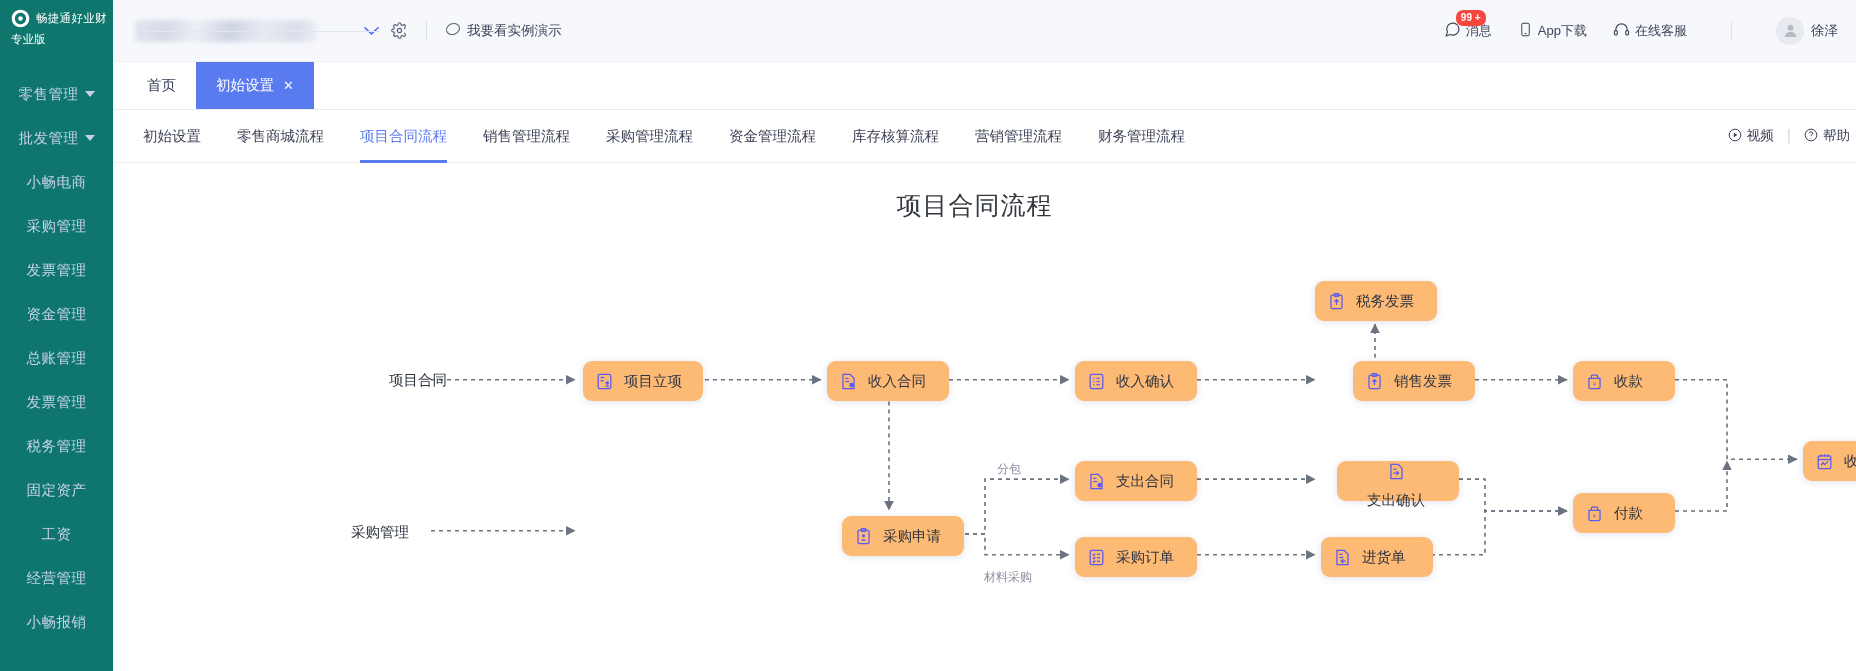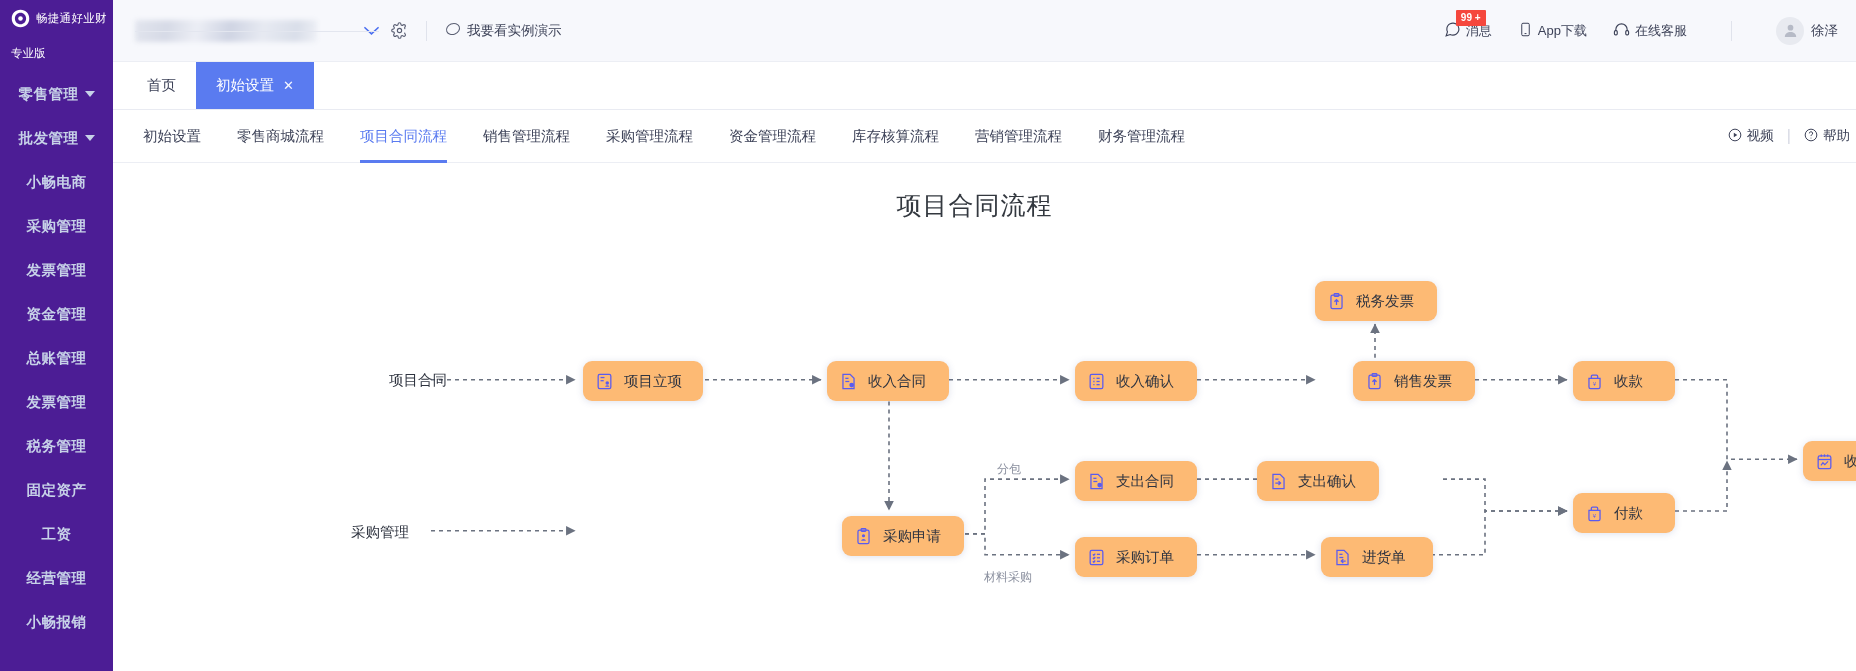--- a/index.html
+++ b/index.html
@@ -5,37 +5,37 @@
   * { box-sizing: border-box; margin: 0; padding: 0; }
   html, body {
     width: 1856px; height: 671px;
     font-family: "Liberation Sans", "DejaVu Sans", sans-serif;
     background: #ffffff; overflow: hidden;
   }
   .app { position: relative; width: 1856px; height: 671px; display: flex; }
 
   
   .sidebar {
-    width: 113px; height: 671px; background: #4c1d95;
+    width: 113px; height: 671px; background: #0f766e;
     flex: 0 0 113px; position: relative; overflow: hidden;
   }
   .logo-box { height: 62px; padding: 8px 0 0 10px; position: relative; }
   .logo-row { display: flex; align-items: center; gap: 5px; }
   .logo-mark {
     width: 21px; height: 21px; flex: 0 0 21px;
     display: flex; align-items: center; justify-content: center;
   }
   .logo-text { color: #fff; font-size: 11.5px; letter-spacing: .3px; white-space: nowrap; }
-  .logo-sub { color: #ffffff; font-size: 11.5px; margin-top: 17px; padding-left: 1px; }
+  .logo-sub { color: #ffffff; font-size: 11.5px; margin-top: 3px; padding-left: 1px; }
 
   .nav { padding-top: 10px; }
   .nav-item {
     height: 44px; display: flex; align-items: center; justify-content: center;
     color: #c7d2e8; font-size: 14.5px; letter-spacing: .5px; cursor: pointer;
-    gap: 6px; user-select: none; font-weight: bold;
+    gap: 6px; user-select: none;
   }
   .caret { width: 0; height: 0; border-left: 5px solid transparent;
            border-right: 5px solid transparent; border-top: 6px solid #c7d2e8; }
 
   
   .right { flex: 1; display: flex; flex-direction: column; min-width: 0; background:#fff; }
 
   
   .topbar {
     height: 62px; background: #f7f8fc; display: flex; align-items: center;
@@ -50,21 +50,21 @@
   .org-underline { position: absolute; left: 4px; bottom: 10px; width: 244px; height: 1px; background: #e3e6ef; }
   .chev-down { margin-left: auto; margin-right: 12px; color: #4a6ef0; font-size: 14px; line-height:1; }
   .gear { color: #5a5f73; display:flex; align-items:center; }
   .vdiv { width: 1px; height: 20px; background: #e0e3ec; margin: 0 18px; }
   .demo-link { display: flex; align-items: center; gap: 6px; color: #3d4258; font-size: 13.5px; cursor: pointer; }
 
   .top-right { margin-left: auto; display: flex; align-items: center; gap: 26px; padding-right: 4px; }
   .tr-item { display: flex; align-items: center; gap: 5px; color: #3d4258; font-size: 13px; cursor: pointer; position: relative; }
   .badge {
     position: absolute; top: -11px; left: 12px; background: #f5473d; color: #fff;
-    font-size: 10px; line-height: 1; padding: 3px 5px 3px 5px; border-radius: 1px;
+    font-size: 10px; line-height: 1; padding: 3px 5px 3px 5px; border-radius: 7px;
     font-weight: bold; white-space: nowrap;
   }
   .avatar-wrap { display: flex; align-items: center; gap: 7px; }
   .avatar { width: 28px; height: 28px; border-radius: 50%; background: #e8eaf0;
             display:flex; align-items:center; justify-content:center; }
   .uname { color:#3d4258; font-size: 13.5px; }
 
   
   .tabstrip {
     height: 48px; background: #fff; display: flex; align-items: stretch;
@@ -488,21 +488,21 @@
           <svg width="19" height="19" viewBox="0 0 24 24" fill="none" stroke="#5a5bf0" stroke-width="1.6">
             <path d="M5 3h9l5 5v13H5z"></path>
               <line x1="8" y1="8" x2="12" y2="8"></line>
               <line x1="8" y1="12" x2="13" y2="12"></line>
             <circle cx="16" cy="16.5" r="3" fill="#5a5bf0" stroke="none"></circle>
           </svg>
         </span>
         <span class="nlabel">支出合同</span>
       </div>
 
-      <div class="node" style="left:1144px; top:298px; width:122px;">
+      <div class="node" style="left:1224px; top:298px; width:122px;flex-direction:column;">
         <span class="nicon">
           <svg width="19" height="19" viewBox="0 0 24 24" fill="none" stroke="#5a5bf0" stroke-width="1.6">
             <path d="M5 3h9l5 5v13H5z"></path>
               <line x1="8" y1="9" x2="12" y2="9"></line>
             <path d="M8 14h6 M12 11.6 L14.6 14 L12 16.4"></path>
           </svg>
         </span>
         <span class="nlabel">支出确认</span>
       </div>
 

